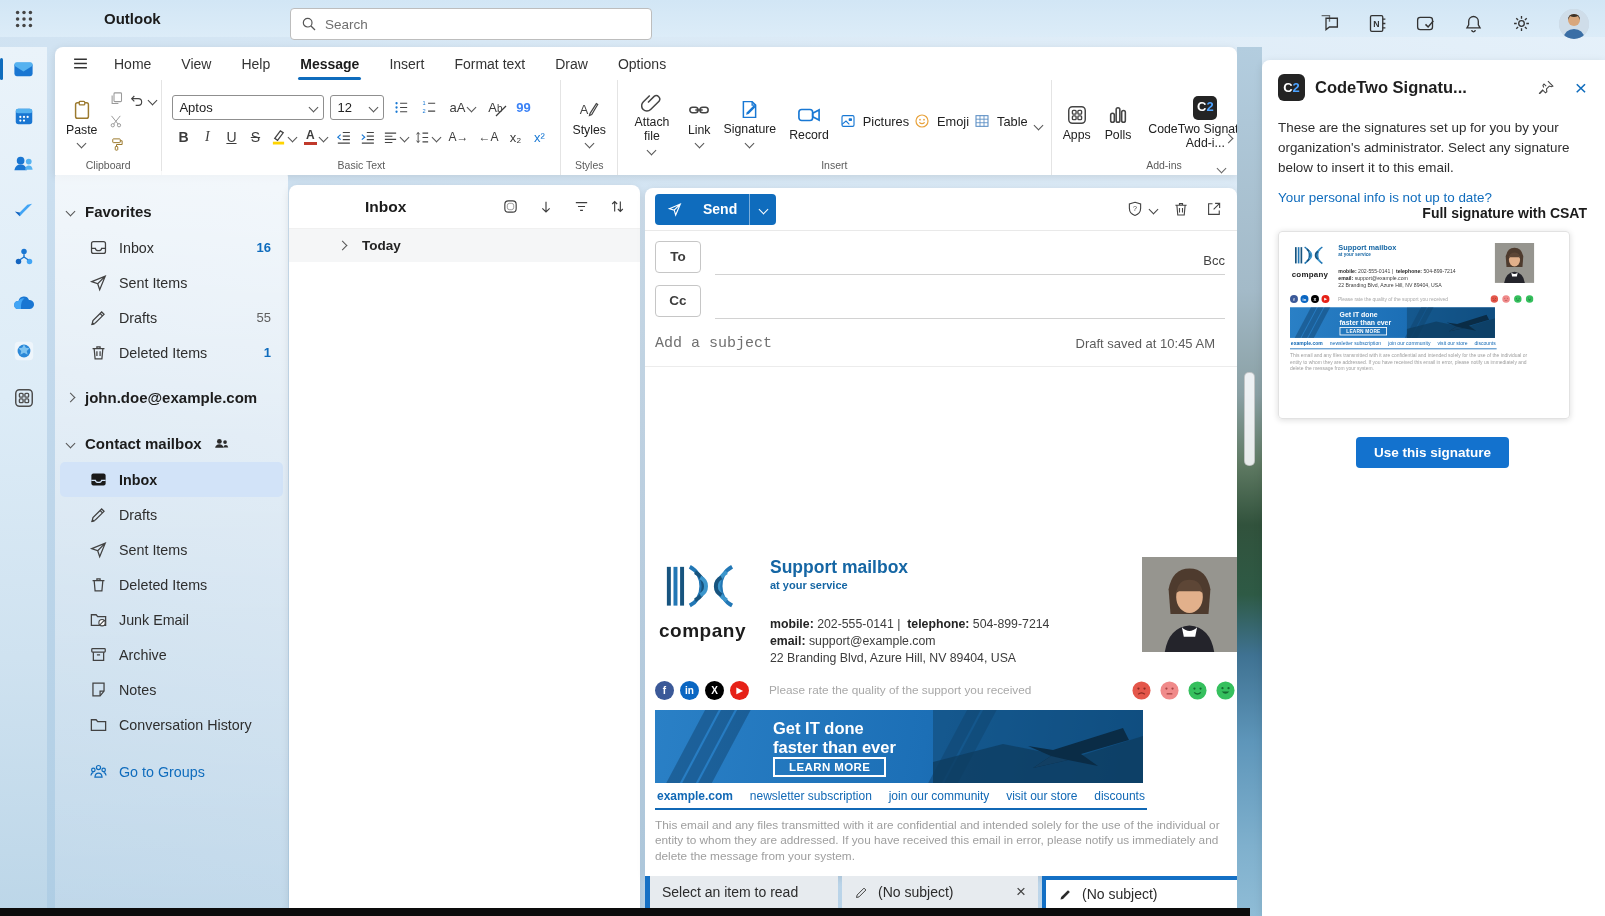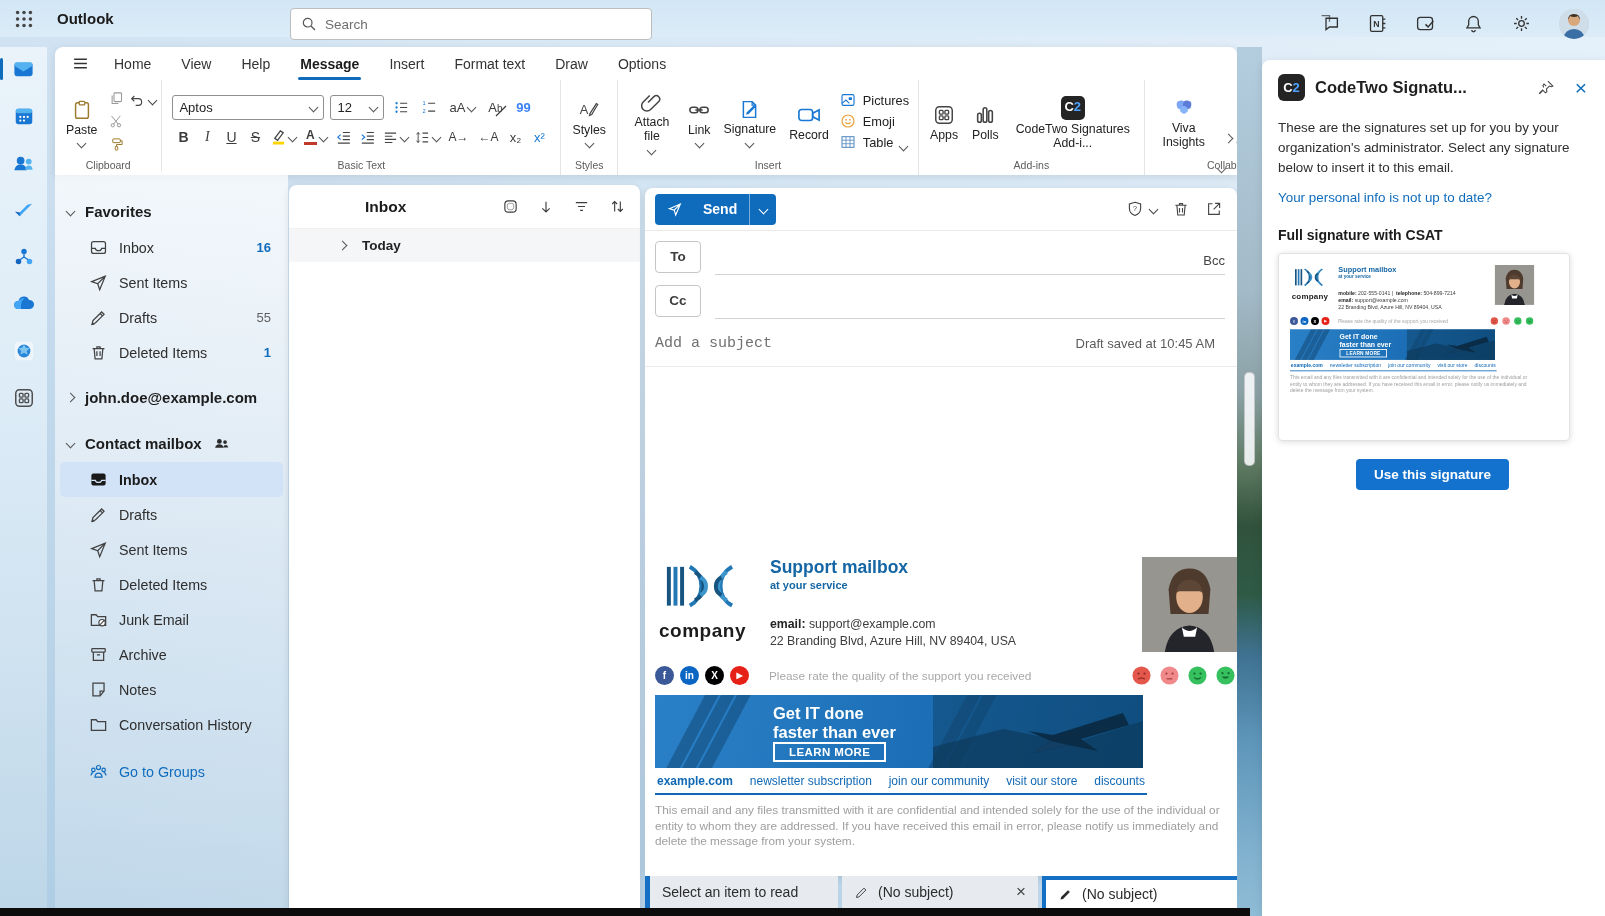--- a/index.html
+++ b/index.html
@@ -4,21 +4,21 @@
 <style>
   html,body{margin:0;padding:0;background:#9db8cc;}
   #app{position:relative;width:1605px;height:916px;overflow:hidden;
        font-family:"Liberation Sans",sans-serif;color:#242424;
        background:linear-gradient(200deg,#e6f1fa 0%,#d8e8f5 30%,#c3d9ec 62%,#aecde4 100%);}
   svg{display:block}
   .shadow{box-shadow:0 2px 8px rgba(0,0,0,.10);}
   .cv{display:inline-block;width:6px;height:6px;border-right:1.4px solid currentColor;border-bottom:1.4px solid currentColor;transform:rotate(45deg);}
   .cvr{display:inline-block;width:6px;height:6px;border-right:1.4px solid currentColor;border-bottom:1.4px solid currentColor;transform:rotate(-45deg);}
   
-  .topbar{position:absolute;left:0;top:0;width:100%;height:37px;background:linear-gradient(180deg,#d2e6f5,#dcecf8);display:flex;align-items:center;}
+  .topbar{position:absolute;left:0;top:0;width:100%;height:37px;background:linear-gradient(180deg,#d2e6f5,#dcecf8);display:flex;align-items:center;gap:47px;}
   .waffle{margin-left:13px;width:22px;height:22px;}
   .apptitle{margin-left:22px;font-size:15px;font-weight:700;color:#1b1b1b;}
   .searchbox{position:absolute;left:290px;top:8px;width:340px;height:30px;background:#fff;border:1px solid #bdbdbd;border-radius:4px;display:flex;align-items:center;padding:0 10px;gap:8px;}
   .searchbox .ph{font-size:13.5px;color:#6f6f6f;}
   .tb-icons{position:absolute;right:16px;top:0;height:47px;display:flex;align-items:center;gap:27px;}
   .tbi{width:21px;height:21px;color:#333;}
   .avatar{width:30px;height:30px;border-radius:50%;overflow:hidden;background:#c5d6e4;}
   
   .rail{position:absolute;left:0;top:47px;width:47px;height:861px;background:linear-gradient(180deg,#eaf3fa 0%,#ddecf7 40%,#cfe2f0 70%,#bcd6e8 100%);display:flex;flex-direction:column;align-items:center;padding-top:10px;gap:23px;}
   .rail-item{position:relative;width:24px;height:24px;display:flex;align-items:center;justify-content:center;}
@@ -102,21 +102,21 @@
     background:linear-gradient(180deg,#b3cddf 0%,#a3bac8 28%,#8aa0a4 40%,#5f7a63 48%,#31523c 55%,#2e5a45 63%,#3f7292 70%,#5e96ba 80%,#7fb0cd 92%,#8fbcd6 100%);}
   .gap-thumb{position:absolute;left:7px;top:325px;width:9px;height:92px;border-radius:5px;background:rgba(250,252,254,.88);border:1px solid rgba(0,0,0,.18);}
   
   .panel{position:absolute;left:1262px;top:60px;width:343px;height:856px;background:#fff;border-radius:8px 0 0 0;padding:14px 18px 0 16px;box-sizing:border-box;}
   .p-head{display:flex;align-items:center;gap:10px;}
   .c2badge{width:27px;height:27px;border-radius:6px;background:#242424;display:flex;align-items:center;justify-content:center;font-size:13px;font-weight:700;color:#fff;flex:0 0 auto;}
   .c2badge i{font-style:normal;color:#4da3ff;}
   .p-title{font-size:16.5px;font-weight:700;color:#1f1f1f;flex:1;white-space:nowrap;overflow:hidden;}
   .p-desc{margin-top:17px;font-size:13.4px;line-height:1.5;color:#2e2e2e;width:302px;}
   .p-link{margin-top:12px;font-size:13.4px;color:#0f6cbd;}
-  .p-sigtitle{margin-top:22px;font-size:14px;font-weight:700;color:#1b1b1b;}
+  .p-sigtitle{font-size:14px;font-weight:700;color:#1b1b1b;text-align:right;}
   .prevcard{margin-top:10px;width:268px;height:164px;border:1px solid #e2e2e2;border-radius:4px;box-shadow:0 1px 6px rgba(0,0,0,.14);padding:11px;overflow:hidden;box-sizing:content-box;}
   .sigwrap{width:582px;transform:scale(.42);transform-origin:0 0;}
   .usebtn{margin:18px auto 0;width:153px;height:31px;background:#1372ce;border:none;border-radius:4px;color:#fff;font-size:13.5px;font-weight:700;display:flex;align-items:center;justify-content:center;font-family:inherit;}
   
   .tabstrip{position:absolute;left:645px;top:876px;width:592px;height:32px;display:flex;}
   .tab-edge{width:5px;background:#1470c5;}
   .btab{display:flex;align-items:center;gap:9px;padding:0 12px;font-size:14px;color:#2b2b2b;background:#e7ebef;}
   .btab.t1{width:164px;margin-left:0;}
   .btab.t2{width:172px;margin-left:4px;}
   .tclose{margin-left:auto;font-size:17px;color:#444;}
@@ -455,21 +455,21 @@
             <span>Signature</span>
               <span class="cv" style="color:#555"></span>
           </div>
           <div class="bb">
             <svg width="24" height="22" viewBox="0 0 26 24">
                 <rect x="2" y="6" width="15" height="12" rx="3" fill="none" stroke="#1878d4" stroke-width="1.8"></rect>
                 <path d="M17 10 L24 6.5 v11 L17 14z" fill="none" stroke="#1878d4" stroke-width="1.8"></path>
               </svg>
             <span>Record</span>
           </div>
-          <div style="display:flex;flex-direction:column;gap:5px;padding:0 4px;font-size:12.8px;color:#222;">
+          <div style="display:flex;flex-direction:row;gap:5px;padding:0 4px;font-size:12.8px;color:#222;">
             <div style="display:flex;align-items:center;gap:7px">
               <svg width="16" height="16" viewBox="0 0 24 24">
                   <rect x="3" y="4" width="18" height="16" rx="2" fill="none" stroke="#1878d4" stroke-width="1.7"></rect>
                   <rect x="13" y="8" width="5" height="4" rx="1" fill="#1878d4"></rect>
                   <path d="M3 17 l6 -5 5 5" fill="none" stroke="#1878d4" stroke-width="1.7"></path>
                 </svg>
               <span>Pictures</span>
             </div>
             <div style="display:flex;align-items:center;gap:7px">
               <svg width="16" height="16" viewBox="0 0 24 24">
@@ -756,20 +756,21 @@
           <path d="M75 8 a25 25 0 0 0 0 44" fill="none" stroke="#2277b5" stroke-width="4.5"></path>
           <path d="M69 14 a18 18 0 0 0 0 32" fill="none" stroke="#3c96cc" stroke-width="4.5"></path>
           <path d="M63 20 a11 11 0 0 0 0 20" fill="none" stroke="#17547f" stroke-width="4.5"></path>
         </svg>
         <div class="sig-logo-name">company</div>
       </div>
       <div class="sig-info">
         <div class="sig-name">Support mailbox</div>
         <div class="sig-tag">at your service</div>
         <div class="sig-contact">
+          <div><b>mobile:</b> <span>202-555-0141</span> <span>|</span>&nbsp; <b>telephone:</b> <span>504-899-7214</span></div>
           <div><b>email:</b> <span>support@example.com</span></div>
           <div>22 Branding Blvd, Azure Hill, NV 89404, USA</div>
         </div>
       </div>
       <div class="sig-photo">
         <svg width="95" height="95" viewBox="0 0 100 100">
           <rect width="100" height="100" fill="#96958f"></rect>
           <path d="M28 34 q4 -22 22 -22 q18 0 22 22 l-2 26 h-40z" fill="#4e3b2e"></path>
           <ellipse cx="50" cy="42" rx="14" ry="17" fill="#e2b08b"></ellipse>
           <path d="M36 38 q2 -14 14 -14 q12 0 14 14 l-3 -2 h-22z" fill="#5d4636"></path>

